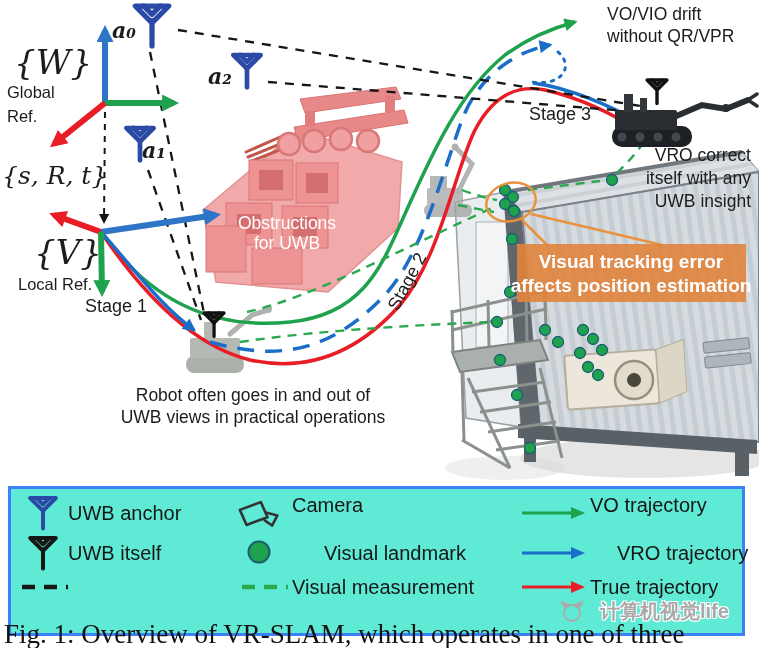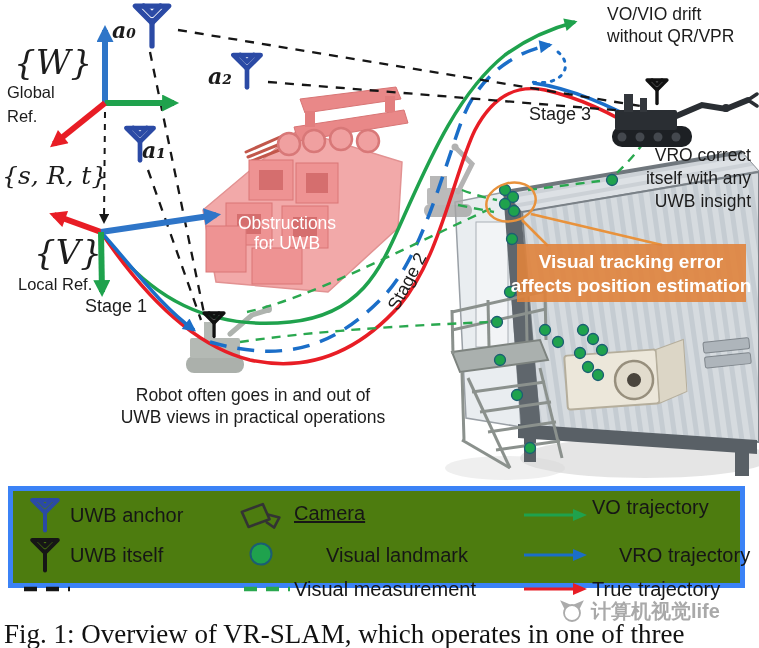--- a/index.html
+++ b/index.html
@@ -1,29 +1,29 @@
 <!DOCTYPE html>
 <html><head>
 <meta charset="utf-8">
 <style>
   html,body{margin:0;padding:0;}
   body{width:759px;height:648px;position:relative;overflow:hidden;background:#fff;
        font-family:"Liberation Sans",sans-serif;}
   #fig{position:absolute;left:0;top:0;width:759px;height:487px;}
   
-  #legend{position:absolute;left:8px;top:486px;width:737px;height:102px;
-          border:5px solid #3b82f6;background:#4d7c0f;box-sizing:border-box;}
+  #legend{position:absolute;left:8px;top:486px;width:737px;height:150px;
+          border:3px solid #3b82f6;background:#5eead4;box-sizing:border-box;}
   .lg-cell{position:absolute;}
   .lg-label{font-size:20px;color:#161616;white-space:nowrap;line-height:26px;}
   
   #caption{position:absolute;left:4px;top:619px;width:755px;
            font-family:"Liberation Serif",serif;font-size:27px;color:#111;
            white-space:nowrap;}
   
-  #watermark{position:absolute;left:558px;top:598px;display:flex;align-items:center;gap:7px;
+  #watermark{position:absolute;left:558px;top:598px;display:flex;align-items:center;gap:16px;
              color:#a9a9a9;font-size:20px;font-weight:bold;z-index:5;
              text-shadow:1px 1px 0 #fff,-1px -1px 0 #fff,1px -1px 0 #fff,-1px 1px 0 #fff;}
   svg text{user-select:none;}
   .note{font-size:17.5px;fill:#1c1c1c;}
   .stage{font-size:18px;fill:#1c1c1c;}
   .mathbig{font-family:"DejaVu Serif",serif;font-style:italic;font-size:34px;fill:#1c1c1c;}
   .mathmid{font-family:"DejaVu Serif",serif;font-style:italic;font-size:25px;fill:#1c1c1c;}
   .alabel{font-family:"DejaVu Serif",serif;font-style:italic;font-weight:bold;font-size:22px;fill:#1c1c1c;}
   .reftxt{font-size:16.5px;fill:#1c1c1c;}
   .whitetxt{font-size:17.5px;fill:#fff;font-weight:500;}
@@ -287,21 +287,21 @@
       <path d="M31,19 L42,24 L35,33 L28,26"></path>
     </g>
   </svg>
   <svg class="lg-cell" style="left:232px;top:48px;" width="32" height="32">
     <circle cx="16" cy="15" r="10.5" fill="#1fa24d" stroke="#1b5e73" stroke-width="2"></circle>
   </svg>
   <svg class="lg-cell" style="left:228px;top:88px;" width="52" height="20">
     <line x1="3" y1="10" x2="49" y2="10" stroke="#2aa84f" stroke-width="4.5" stroke-dasharray="13,9"></line>
   </svg>
 
-  <div class="lg-cell lg-label" style="left:281px;top:9px;text-decoration:underline;">Camera</div>
+  <div class="lg-cell lg-label" style="left:281px;top:3px;">Camera</div>
   <div class="lg-cell lg-label" style="left:281px;top:51px;margin-left:32px;">Visual landmark</div>
   <div class="lg-cell lg-label" style="left:281px;top:85px;">Visual measurement</div>
 
   <svg class="lg-cell" style="left:508px;top:14px;" width="70" height="20">
     <line x1="3" y1="10" x2="54" y2="10" stroke="#1fa24d" stroke-width="2.8"></line>
       <path d="M52,4 L66,10 L52,16 Z" fill="#1fa24d"></path>
   </svg>
   <svg class="lg-cell" style="left:508px;top:54px;" width="70" height="20">
     <line x1="3" y1="10" x2="54" y2="10" stroke="#1b6ec8" stroke-width="2.8"></line>
       <path d="M52,4 L66,10 L52,16 Z" fill="#1b6ec8"></path>

